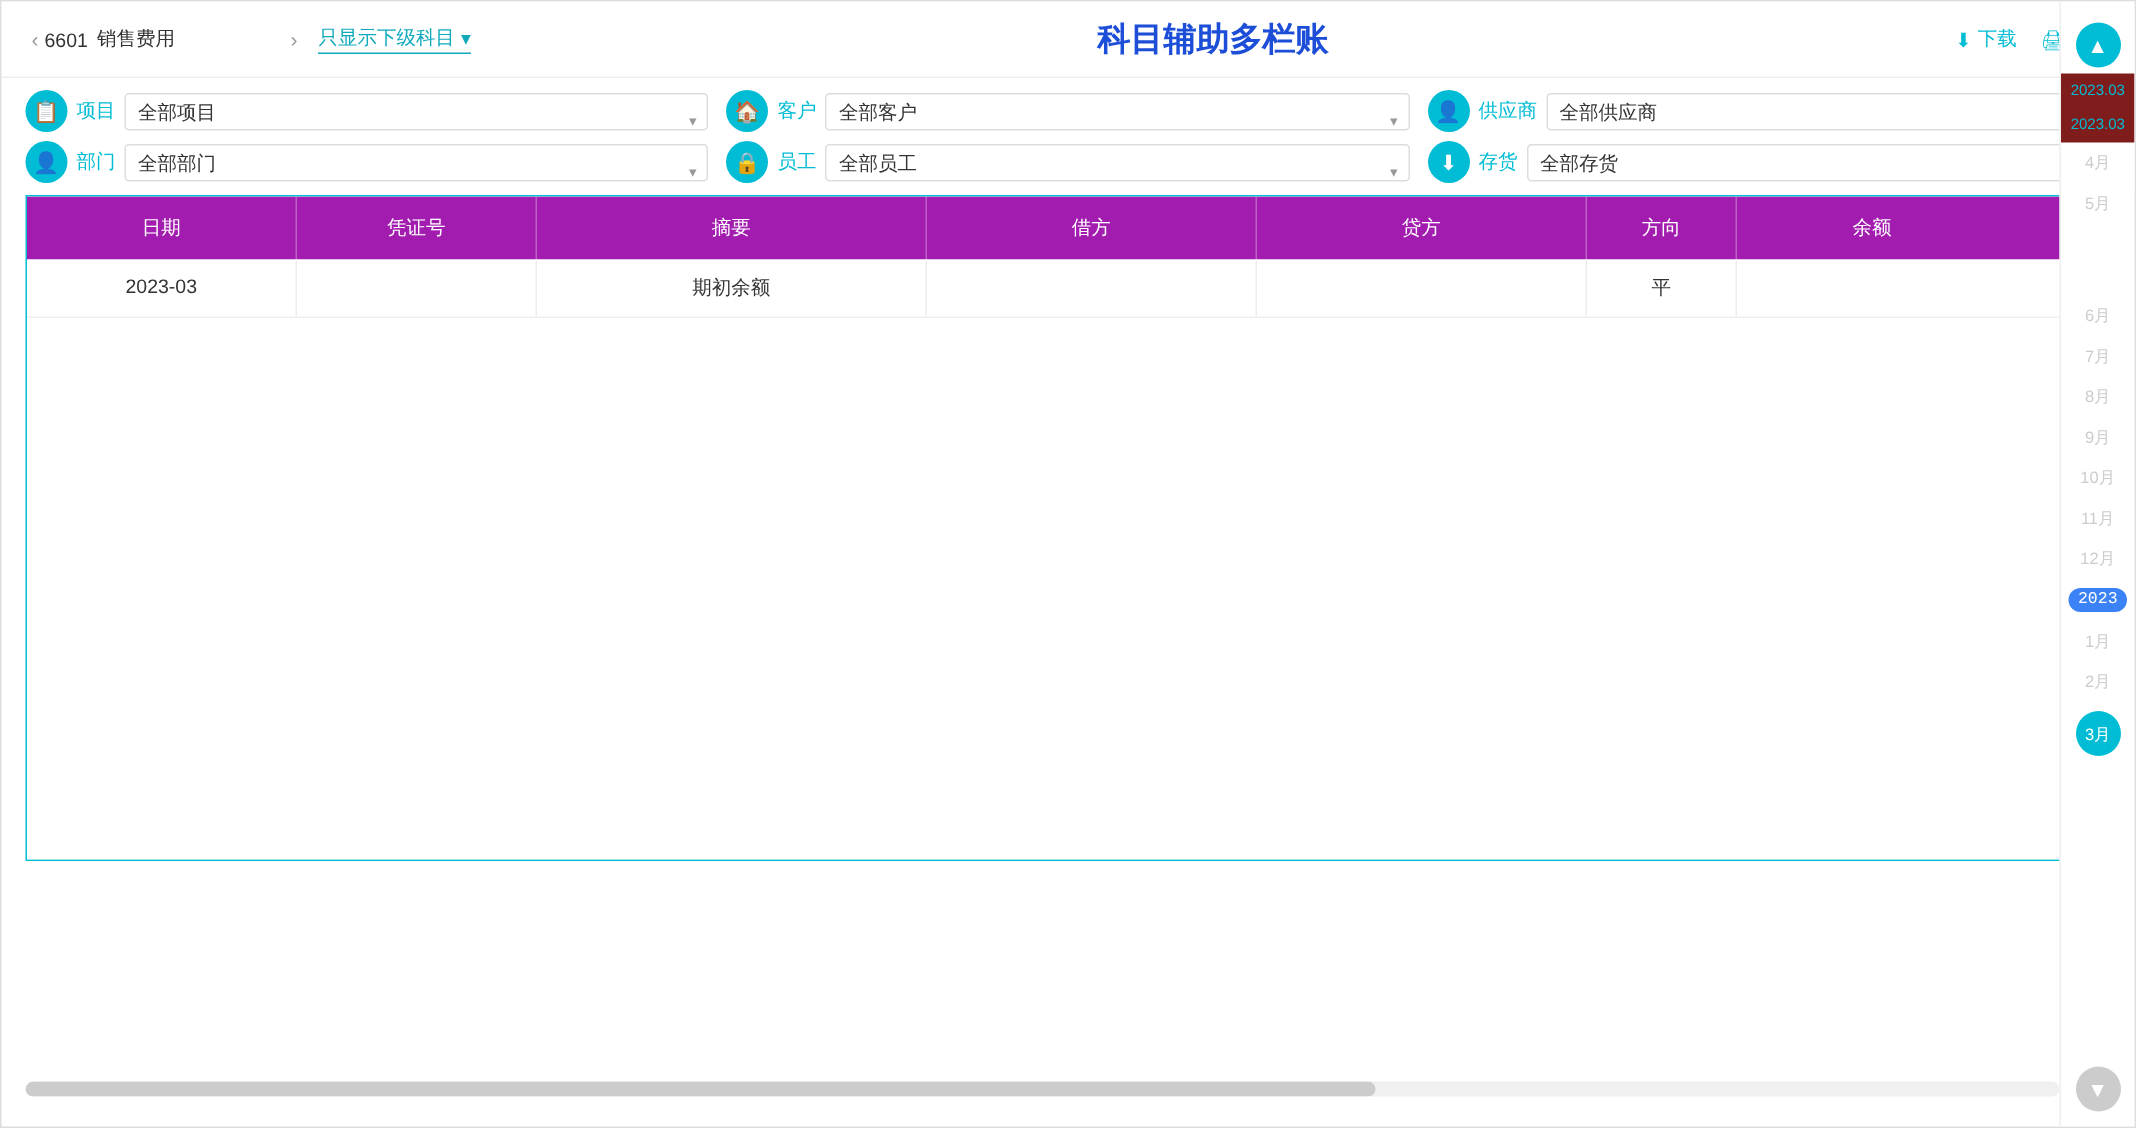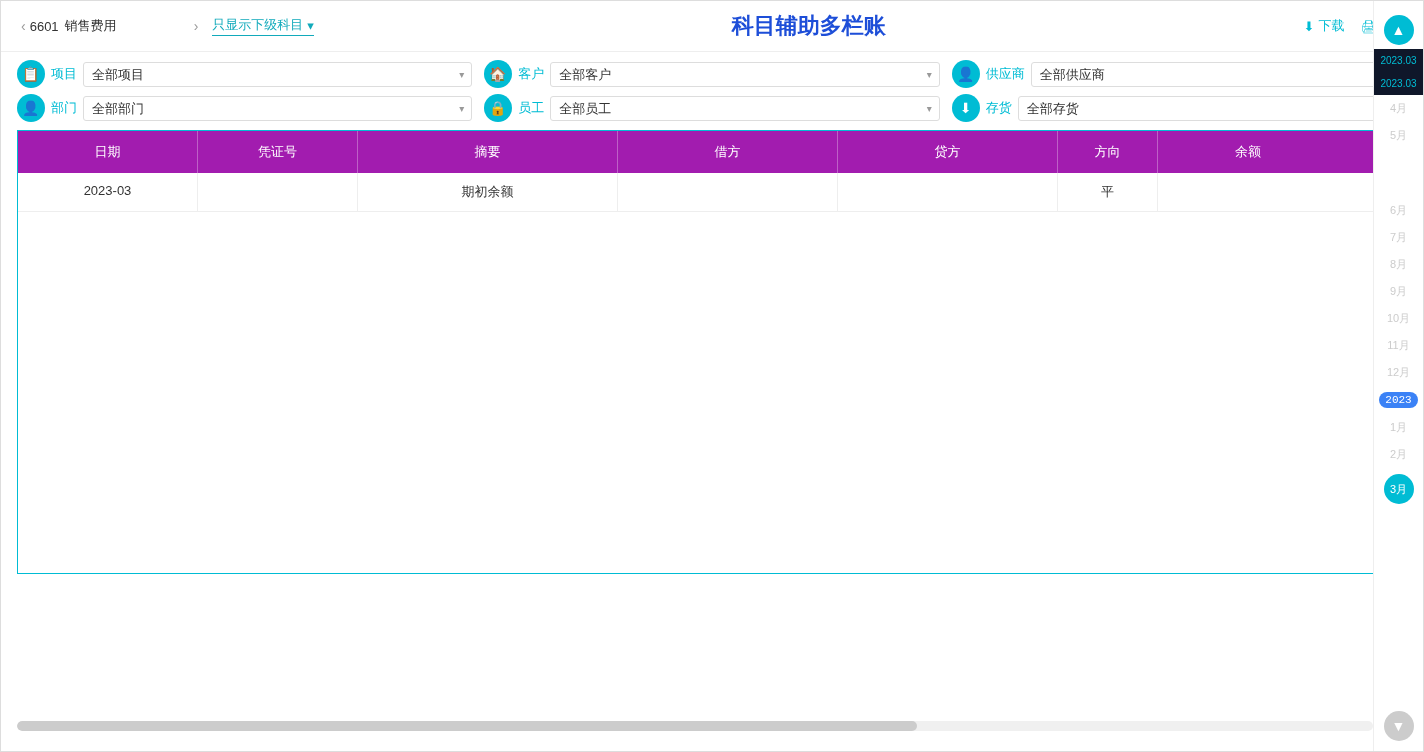--- a/index.html
+++ b/index.html
@@ -104,21 +104,21 @@
     }
     .filter-label {
       color: #00bcd4;
       font-size: 13px;
       white-space: nowrap;
     }
     .select-wrapper {
       flex: 1;
       position: relative;
       display: flex;
-      align-items: center;
+      align-items: flex-end;
     }
     .select-wrapper select {
       width: 100%;
       border: 1px solid #ddd;
       border-radius: 3px;
       padding: 4px 28px 4px 8px;
       font-size: 13px;
       color: #333;
       background: #fff;
       appearance: none;
@@ -200,21 +200,21 @@
     .rp-item {
       width: 100%;
       text-align: center;
       padding: 6px 2px;
       font-size: 11px;
       color: #ccc;
       cursor: pointer;
     }
     .rp-item.active {
       color: #00bcd4;
-      background: #0f172a;
+      background: #7f1d1d;
     }
     .rp-arrow-up, .rp-arrow-down {
       width: 30px;
       height: 30px;
       border-radius: 50%;
       background: #00bcd4;
       display: flex;
       align-items: center;
       justify-content: center;
       color: #fff;

